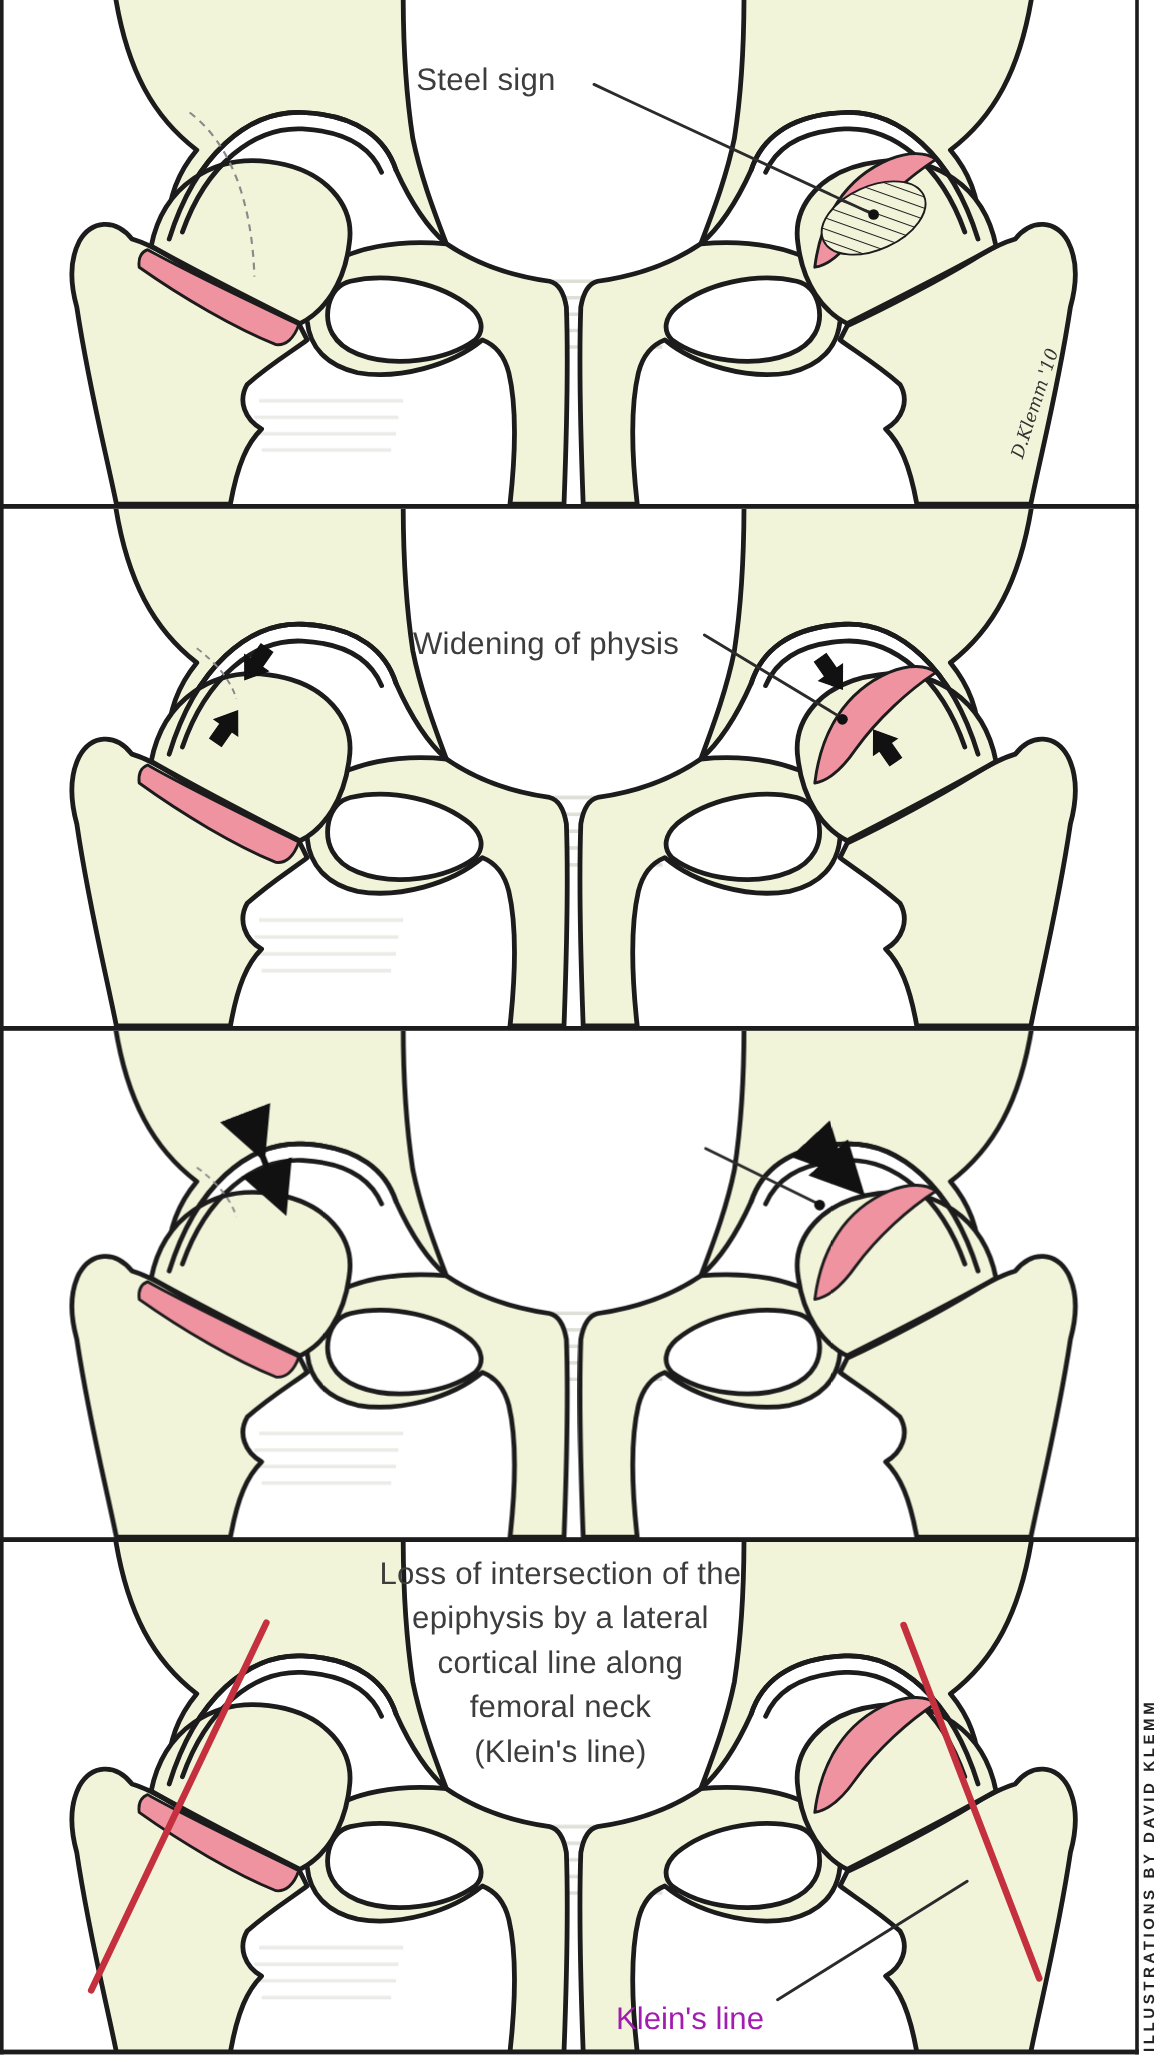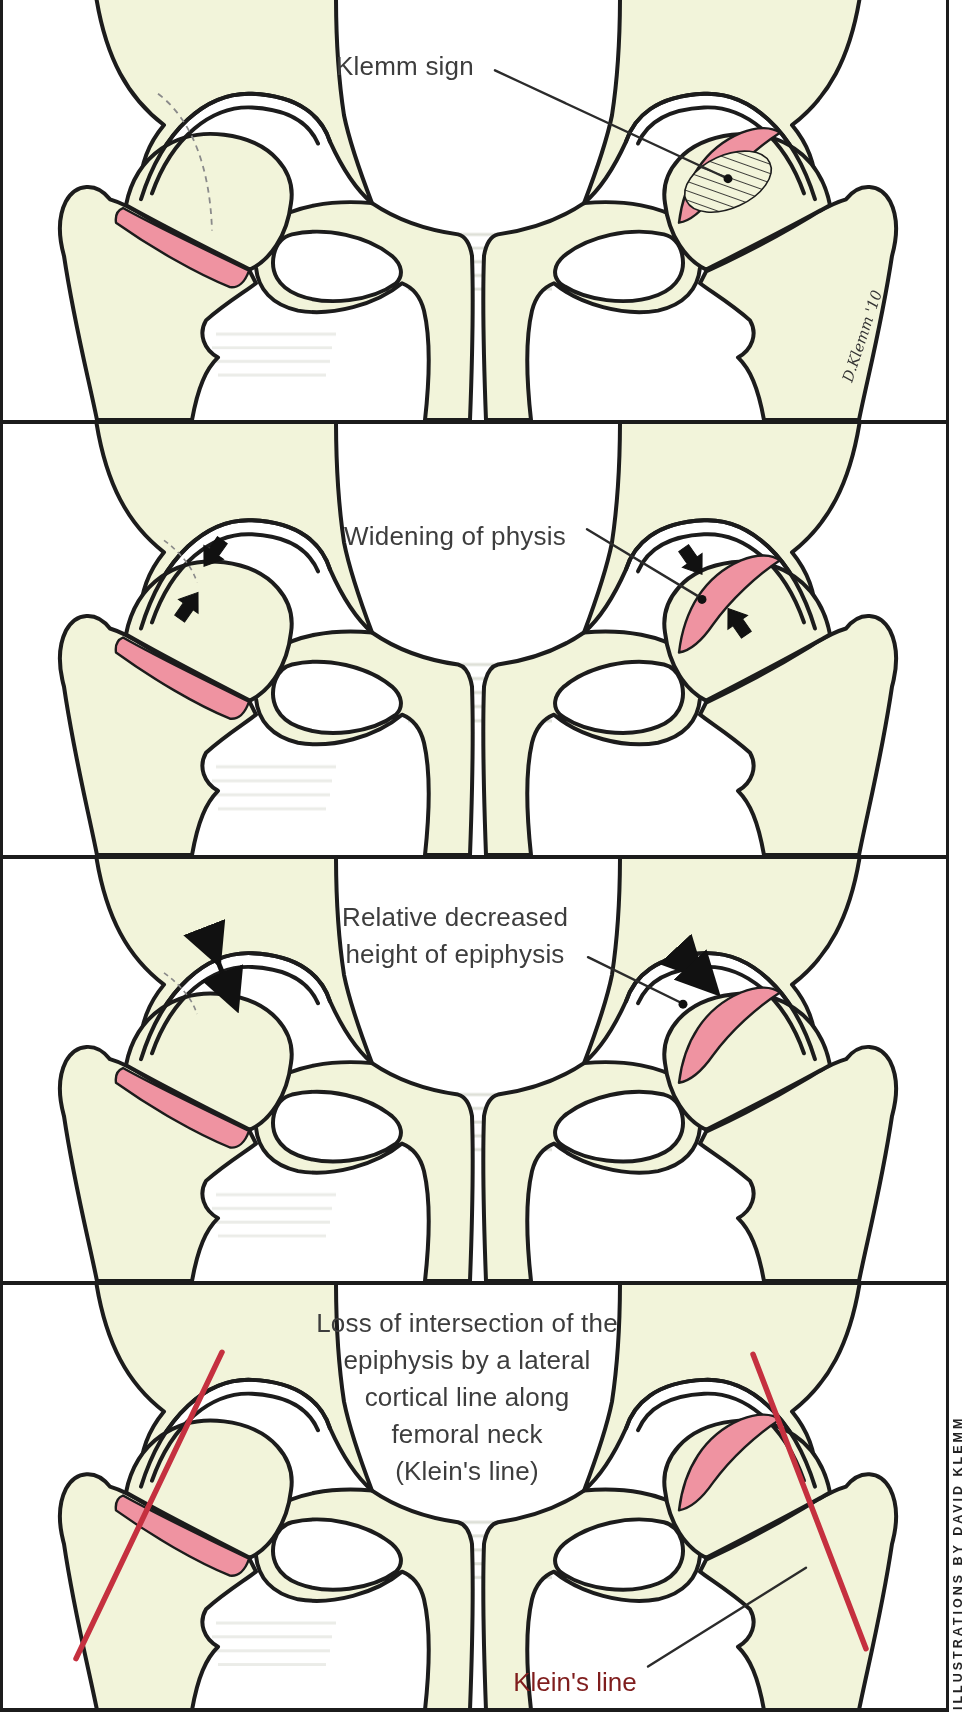--- a/index.html
+++ b/index.html
@@ -4,21 +4,21 @@
 <style>
   html,body{margin:0;padding:0;background:#fff;}
   .stage{position:relative;width:978px;height:1718px;background:#ffffff;overflow:hidden;
          font-family:"Liberation Sans", sans-serif;}
   .border-v{position:absolute;top:0;width:3px;height:1712px;background:#1c1c1c;}
   .divider{position:absolute;left:0;width:949px;height:4px;background:#1c1c1c;}
   .panel{position:absolute;left:0;width:946px;overflow:hidden;}
   .panel svg{display:block;width:946px;height:100%;}
   .panel-label{position:absolute;color:#3d3d3d;font-size:26px;line-height:37px;
                text-align:center;white-space:pre-line;letter-spacing:0.2px;}
-  .caption-label{position:absolute;color:#7f1d1d;font-size:26px;text-align:center;}
+  .caption-label{position:absolute;color:#a21caf;font-size:26px;text-align:center;}
   .credit{position:absolute;left:951px;top:1185px;height:525px;
           writing-mode:vertical-rl;transform:rotate(180deg);
           font-size:12.5px;font-weight:bold;letter-spacing:3px;color:#222;
           display:flex;align-items:flex-start;}
   .bone{fill:#f2f4da;stroke:#1c1c1c;stroke-width:4;stroke-linejoin:round;}
   .arcline{fill:none;stroke:#1c1c1c;stroke-width:4;stroke-linecap:round;}
   .pink{fill:#ef93a1;stroke:#1c1c1c;stroke-width:2.4;stroke-linejoin:round;}
   .leader{fill:none;stroke:#2b2b2b;stroke-width:2.4;stroke-linecap:round;}
   .shadowlines{stroke:#b5baa8;stroke-width:3;}
   .redline{stroke:#c5303f;stroke-width:5.5;stroke-linecap:round;}
@@ -73,21 +73,21 @@
         <use href="#bones-half"></use>
         <use href="#physis-wide"></use>
         <ellipse cx="228" cy="186" rx="46" ry="27" transform="rotate(25 228 186)" fill="url(#hatch)" stroke="#1c1c1c" stroke-width="1.6"></ellipse>
       </g>
       <use href="#physis-thin"></use>
       <path d="M158,96 C192,122 210,172 212,236" fill="none" stroke="#8a8a8a" stroke-width="1.8" stroke-dasharray="6,5"></path>
       <polyline class="leader" points="495,72 520,84 728,183"></polyline>
       <circle cx="728" cy="183" r="4.5" fill="#111"></circle>
       <text class="sig" transform="translate(852,392) rotate(-72)">D.Klemm '10</text>
     </svg>
-    <div class="panel-label" style="left:230px;top:48px;width:350px;">Klemm sign</div>
+    <div class="panel-label" style="left:230px;top:48px;width:350px;">Steel sign</div>
   </div>
 
   <div class="panel" style="top:424px;height:431px;">
     <svg viewBox="0 0 946 430" preserveAspectRatio="none">
       <use href="#shadow-zones"></use>
       <use href="#bones-half"></use>
       <g transform="translate(956 0) scale(-1 1)">
         <use href="#bones-half"></use>
         <use href="#physis-wide"></use>
       </g>
@@ -111,38 +111,36 @@
         <use href="#bones-half"></use>
         <use href="#physis-wide"></use>
       </g>
       <use href="#physis-thin"></use>
       <path d="M164,116 C180,128 192,142 197,158" fill="none" stroke="#8a8a8a" stroke-width="1.6" stroke-dasharray="5,4"></path>
       <line x1="217" y1="102" x2="235" y2="148" stroke="#111" stroke-width="5" marker-start="url(#ah)" marker-end="url(#ah)"></line>
       <line x1="699" y1="117" x2="714" y2="133" stroke="#111" stroke-width="5" marker-start="url(#ah)" marker-end="url(#ah)"></line>
       <polyline class="leader" points="588,100 680,146"></polyline>
       <circle cx="683" cy="148" r="4.5" fill="#111"></circle>
     </svg>
-    <div class="panel-label" style="left:270px;top:40px;width:370px;">Relative decreased
-height of epiphysis</div>
   </div>
 
   <div class="panel" style="top:1285px;height:425px;">
     <svg viewBox="0 0 946 430" preserveAspectRatio="none">
       <use href="#shadow-zones"></use>
       <use href="#bones-half"></use>
       <g transform="translate(956 0) scale(-1 1)">
         <use href="#bones-half"></use>
         <use href="#physis-wide"></use>
       </g>
       <use href="#physis-thin"></use>
       <line class="redline" x1="222" y1="68" x2="76" y2="378"></line>
       <line class="redline" x1="753" y1="70" x2="866" y2="368"></line>
       <polyline class="leader" points="648,386 806,286"></polyline>
     </svg>
-    <div class="panel-label" style="left:247px;top:20px;width:440px;">Loss of intersection of the
+    <div class="panel-label" style="left:247px;top:8px;width:440px;">Loss of intersection of the
 epiphysis by a lateral
 cortical line along
 femoral neck
 (Klein's line)</div>
     <div class="caption-label" style="left:455px;top:382px;width:240px;">Klein's line</div>
   </div>
 
   <div class="border-v" style="left:0px;"></div>
   <div class="border-v" style="left:946px;"></div>
   <div class="divider" style="top:420px;"></div>

